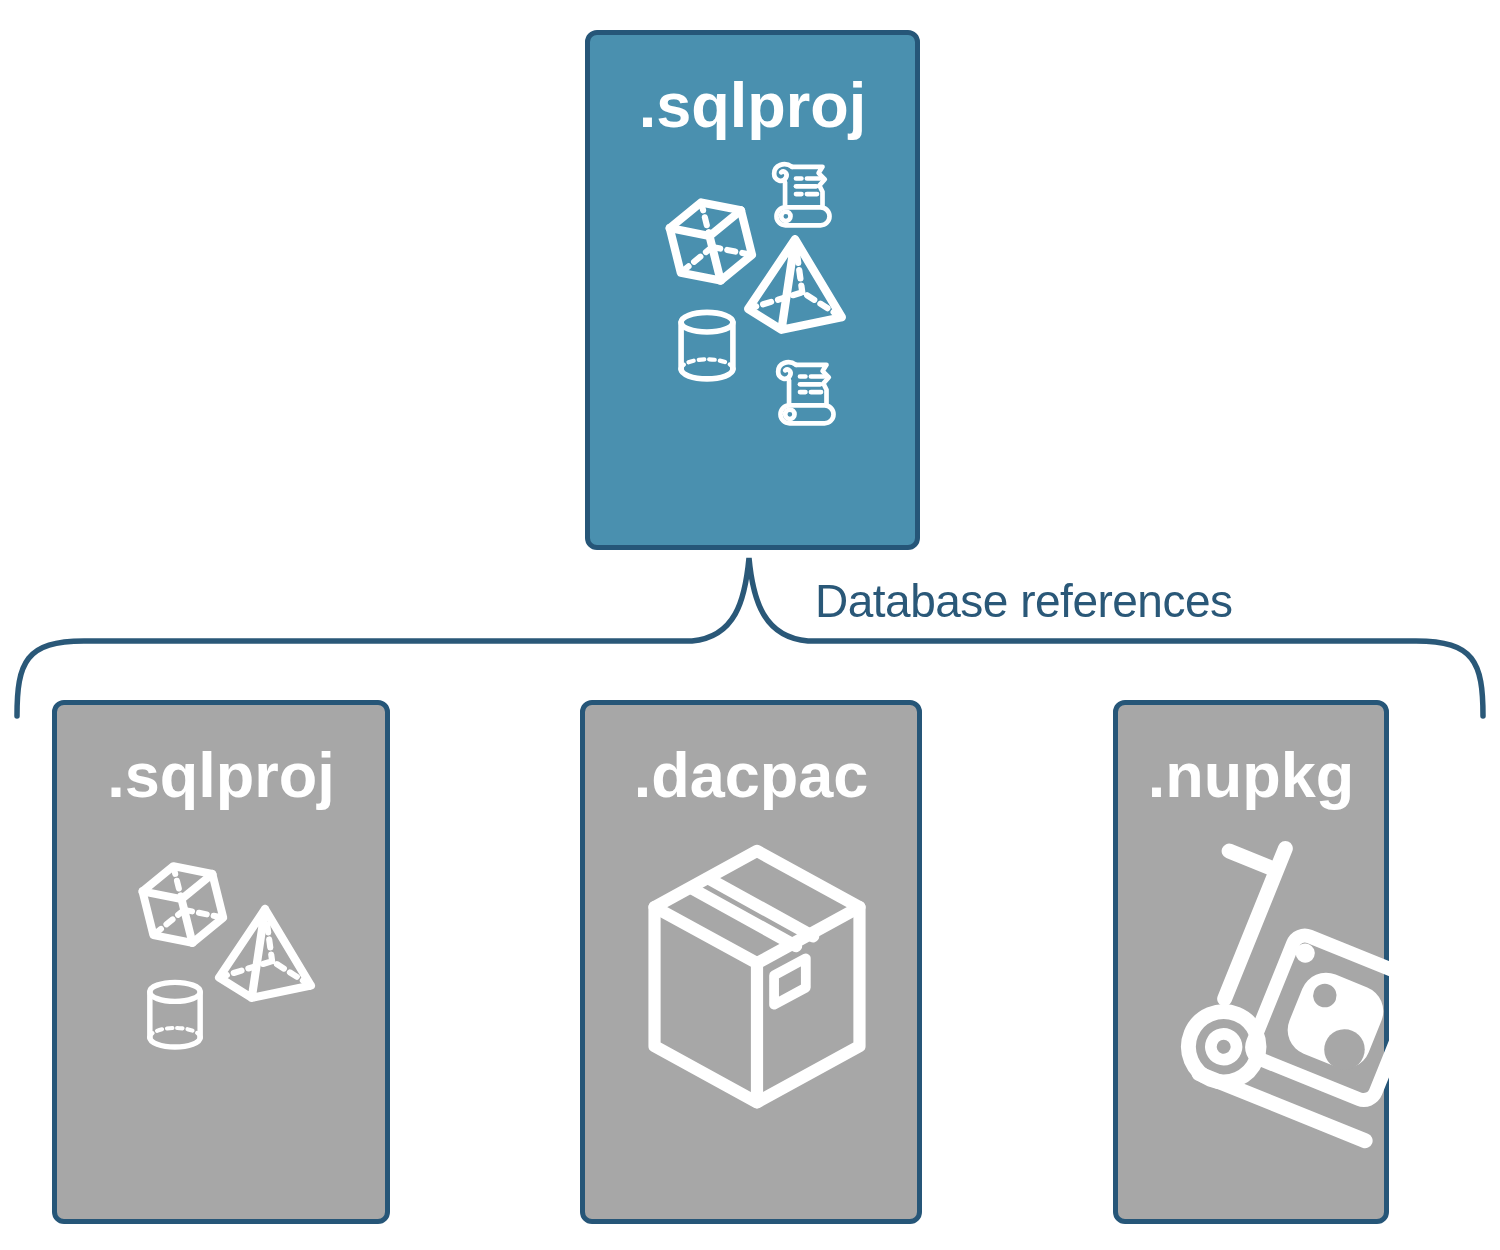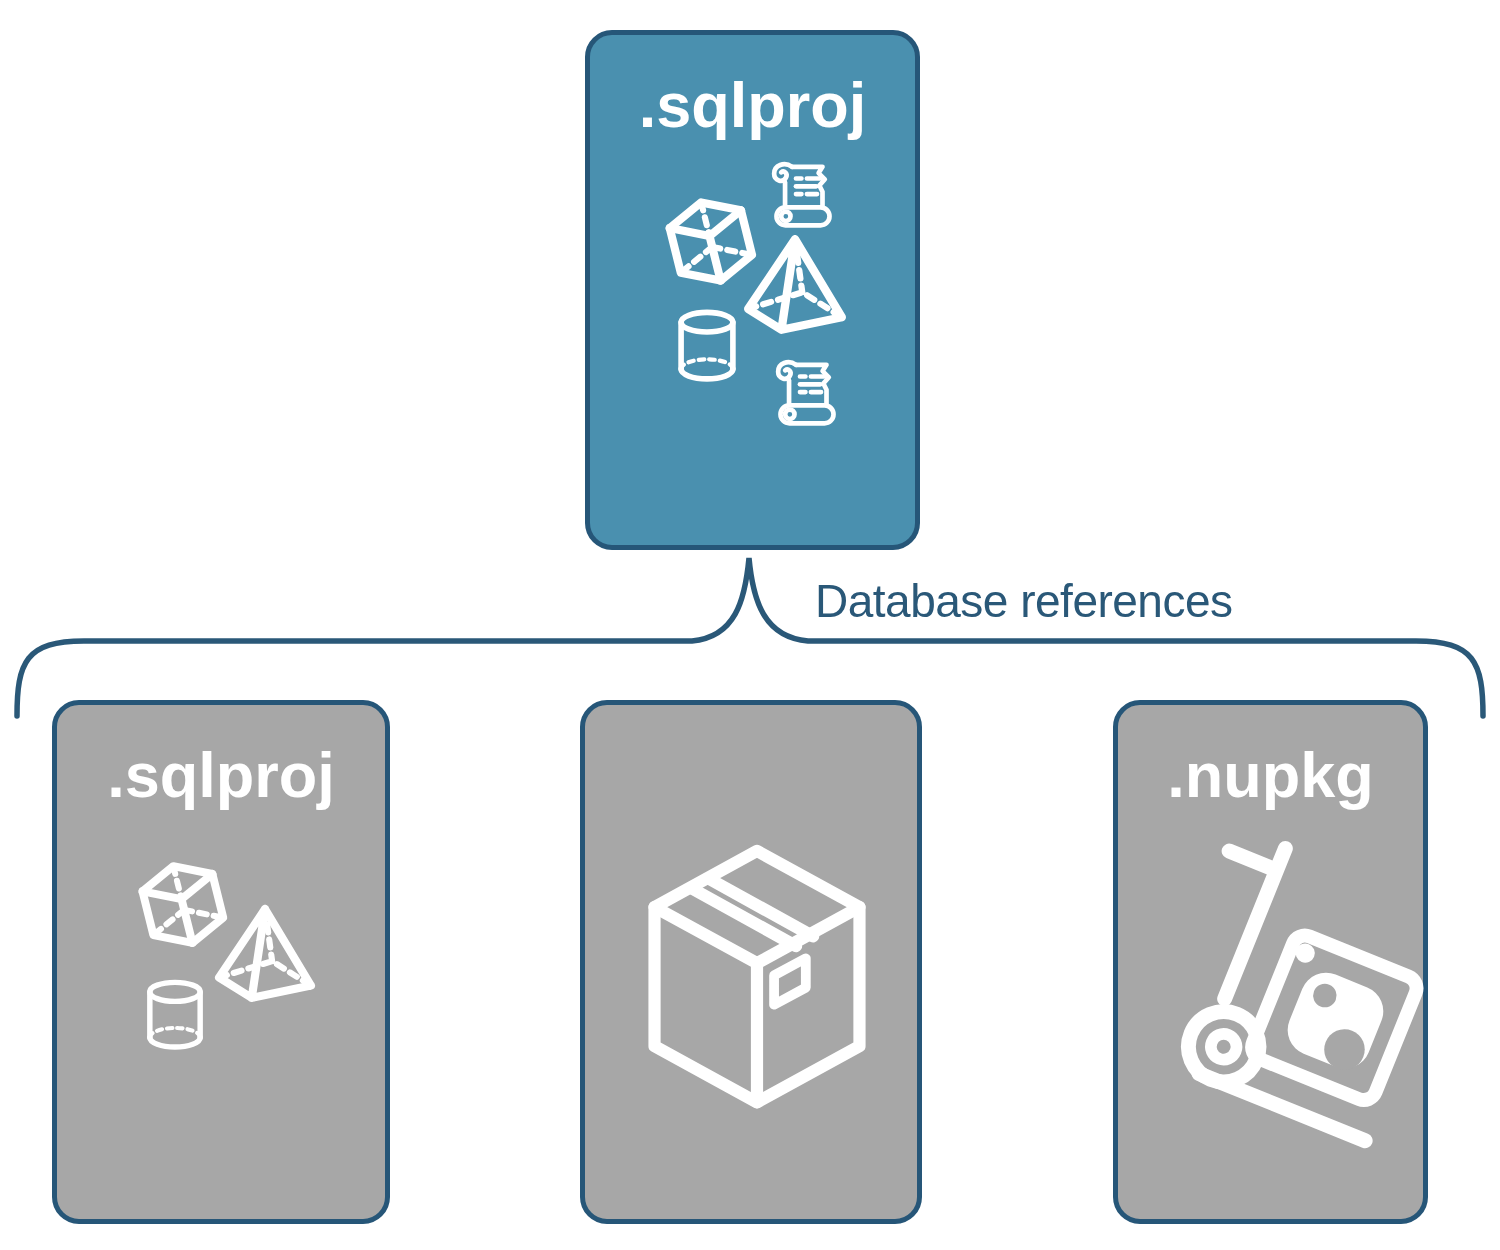--- a/index.html
+++ b/index.html
@@ -17,27 +17,27 @@
 
   .connector-label {
     position:absolute; left:815px; top:574px;
     font-size:46px; font-weight:400; color: var(--label-color, #2A5878);
     letter-spacing:-0.5px; white-space:nowrap;
   }
 
   .box {
     position:absolute; box-sizing:border-box;
     border:5px solid var(--box-border, #265678);
-    border-radius:27px;
+    border-radius:12px;
   }
   .box-root { left:585px; top:30px; width:335px; height:520px; background: var(--root-fill, #4A90AF); }
   .box-child { top:700px; width:338px; height:524px; background: var(--child-fill, #A7A7A7); }
   .box-child-1 { left:52px; }
   .box-child-2 { left:580px; width:342px; }
-  .box-child-3 { left:1113px; width:315px; }
+  .box-child-3 { left:1113px; width:276px; }
 
   .box-title {
     margin-top:36px; text-align:center;
     font-size:63px; font-weight:700; color: var(--title-color, #FFFFFF);
     line-height:1.1; letter-spacing:0px;
   }
 
   .icon { position:absolute; color: var(--icon-color, #FFFFFF); }
   .solid { stroke:currentColor; stroke-width:8; fill:none; stroke-linecap:round; stroke-linejoin:round; }
   .dash  { stroke:currentColor; stroke-width:6; fill:none; stroke-linecap:round; stroke-linejoin:round; stroke-dasharray:8 7; }
@@ -153,20 +153,21 @@
       </svg>
     <svg class="icon c1-pyramid" viewBox="0 0 100 100">
         <use href="#pyramid-def"></use>
       </svg>
     <svg class="icon c1-cylinder" viewBox="0 0 100 110">
         <use href="#cylinder-def"></use>
       </svg>
   </div>
 
   <div class="box box-child box-child-2">
+    <div class="box-title">.dacpac</div>
     <svg class="icon c2-package" viewBox="0 0 100 115">
         <use href="#package-def"></use>
       </svg>
   </div>
 
   <div class="box box-child box-child-3">
     <div class="box-title">.nupkg</div>
     <svg class="icon c3-nuget" viewBox="0 0 120 126">
         <use href="#nuget-def"></use>
       </svg>

